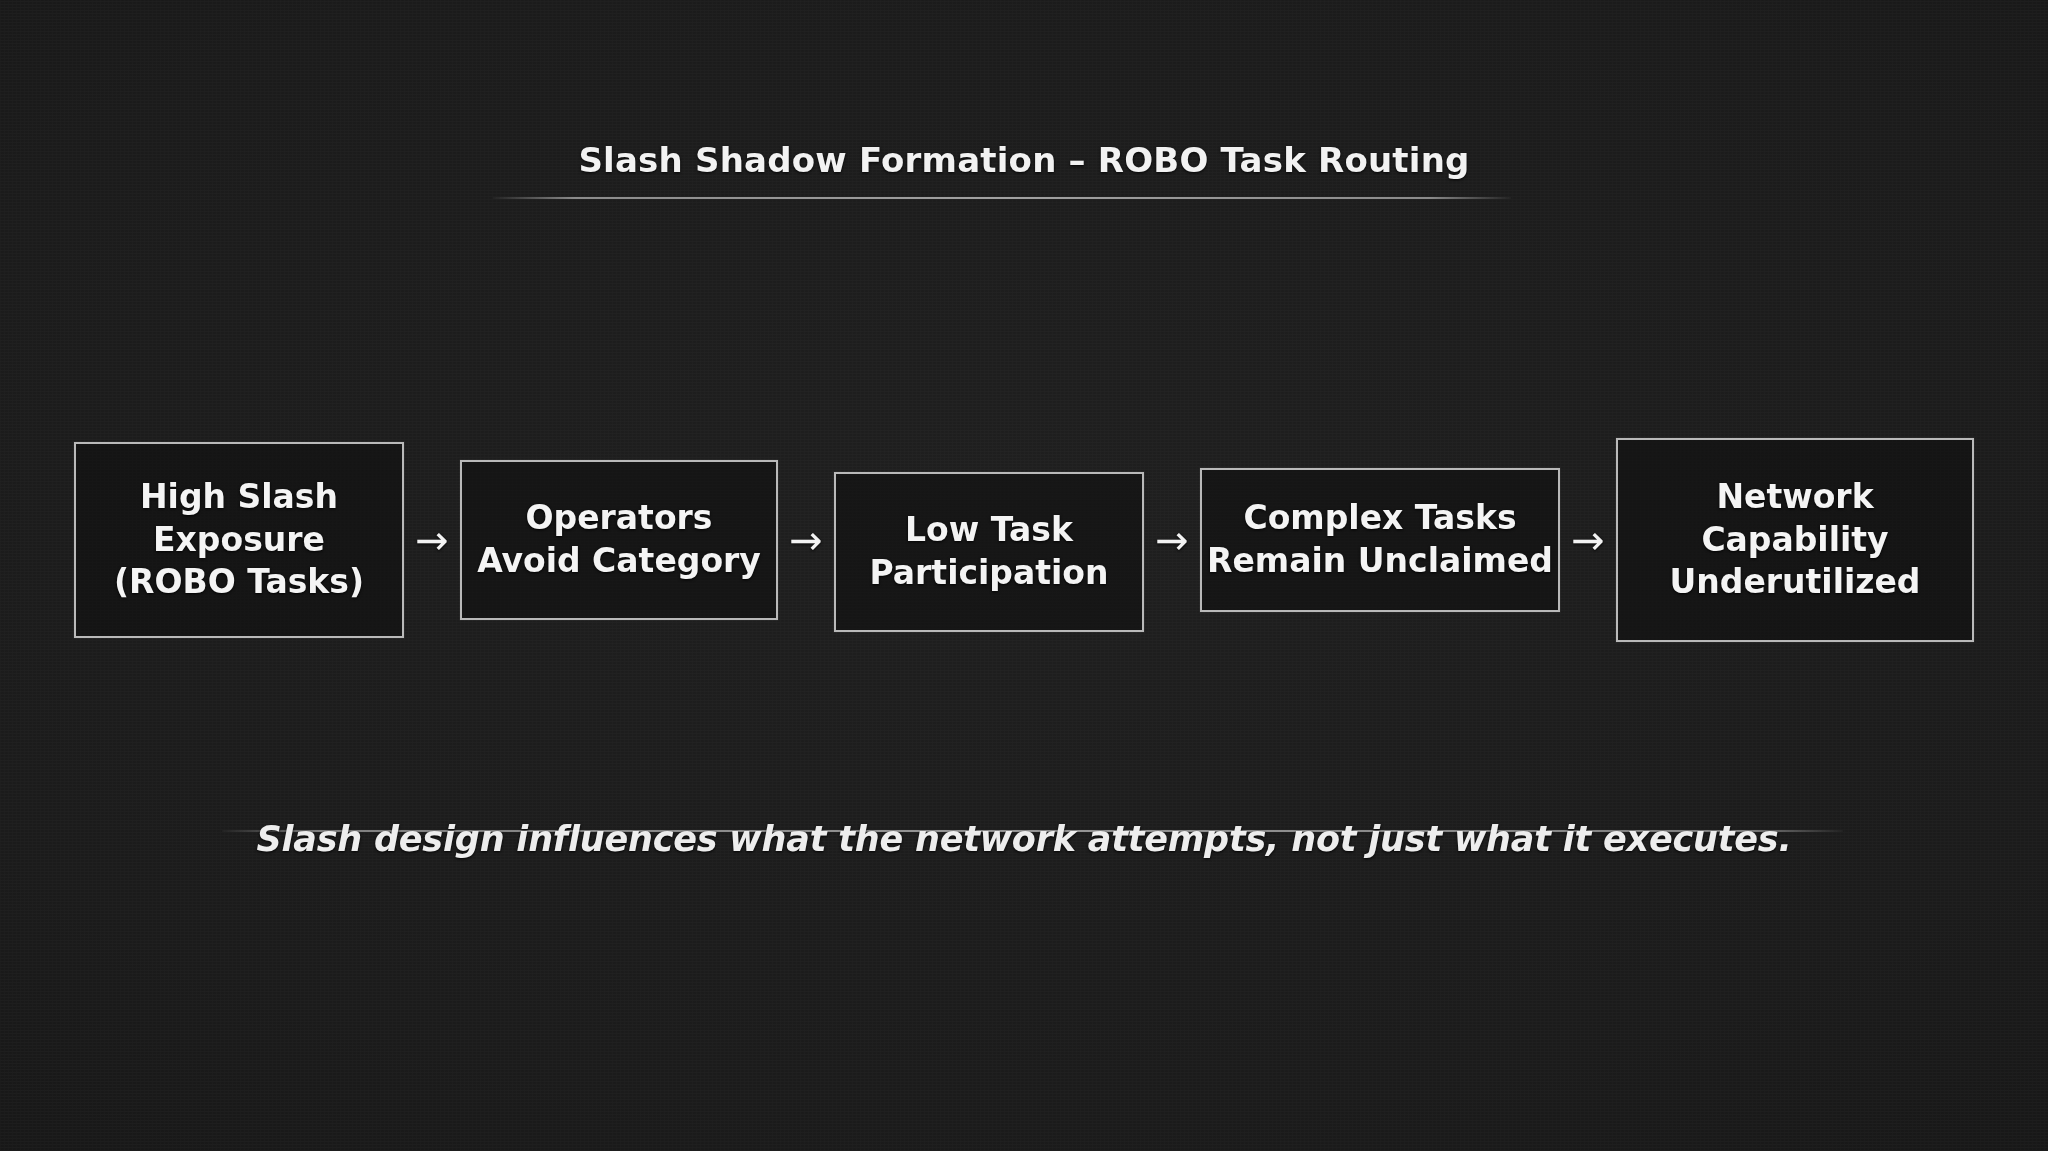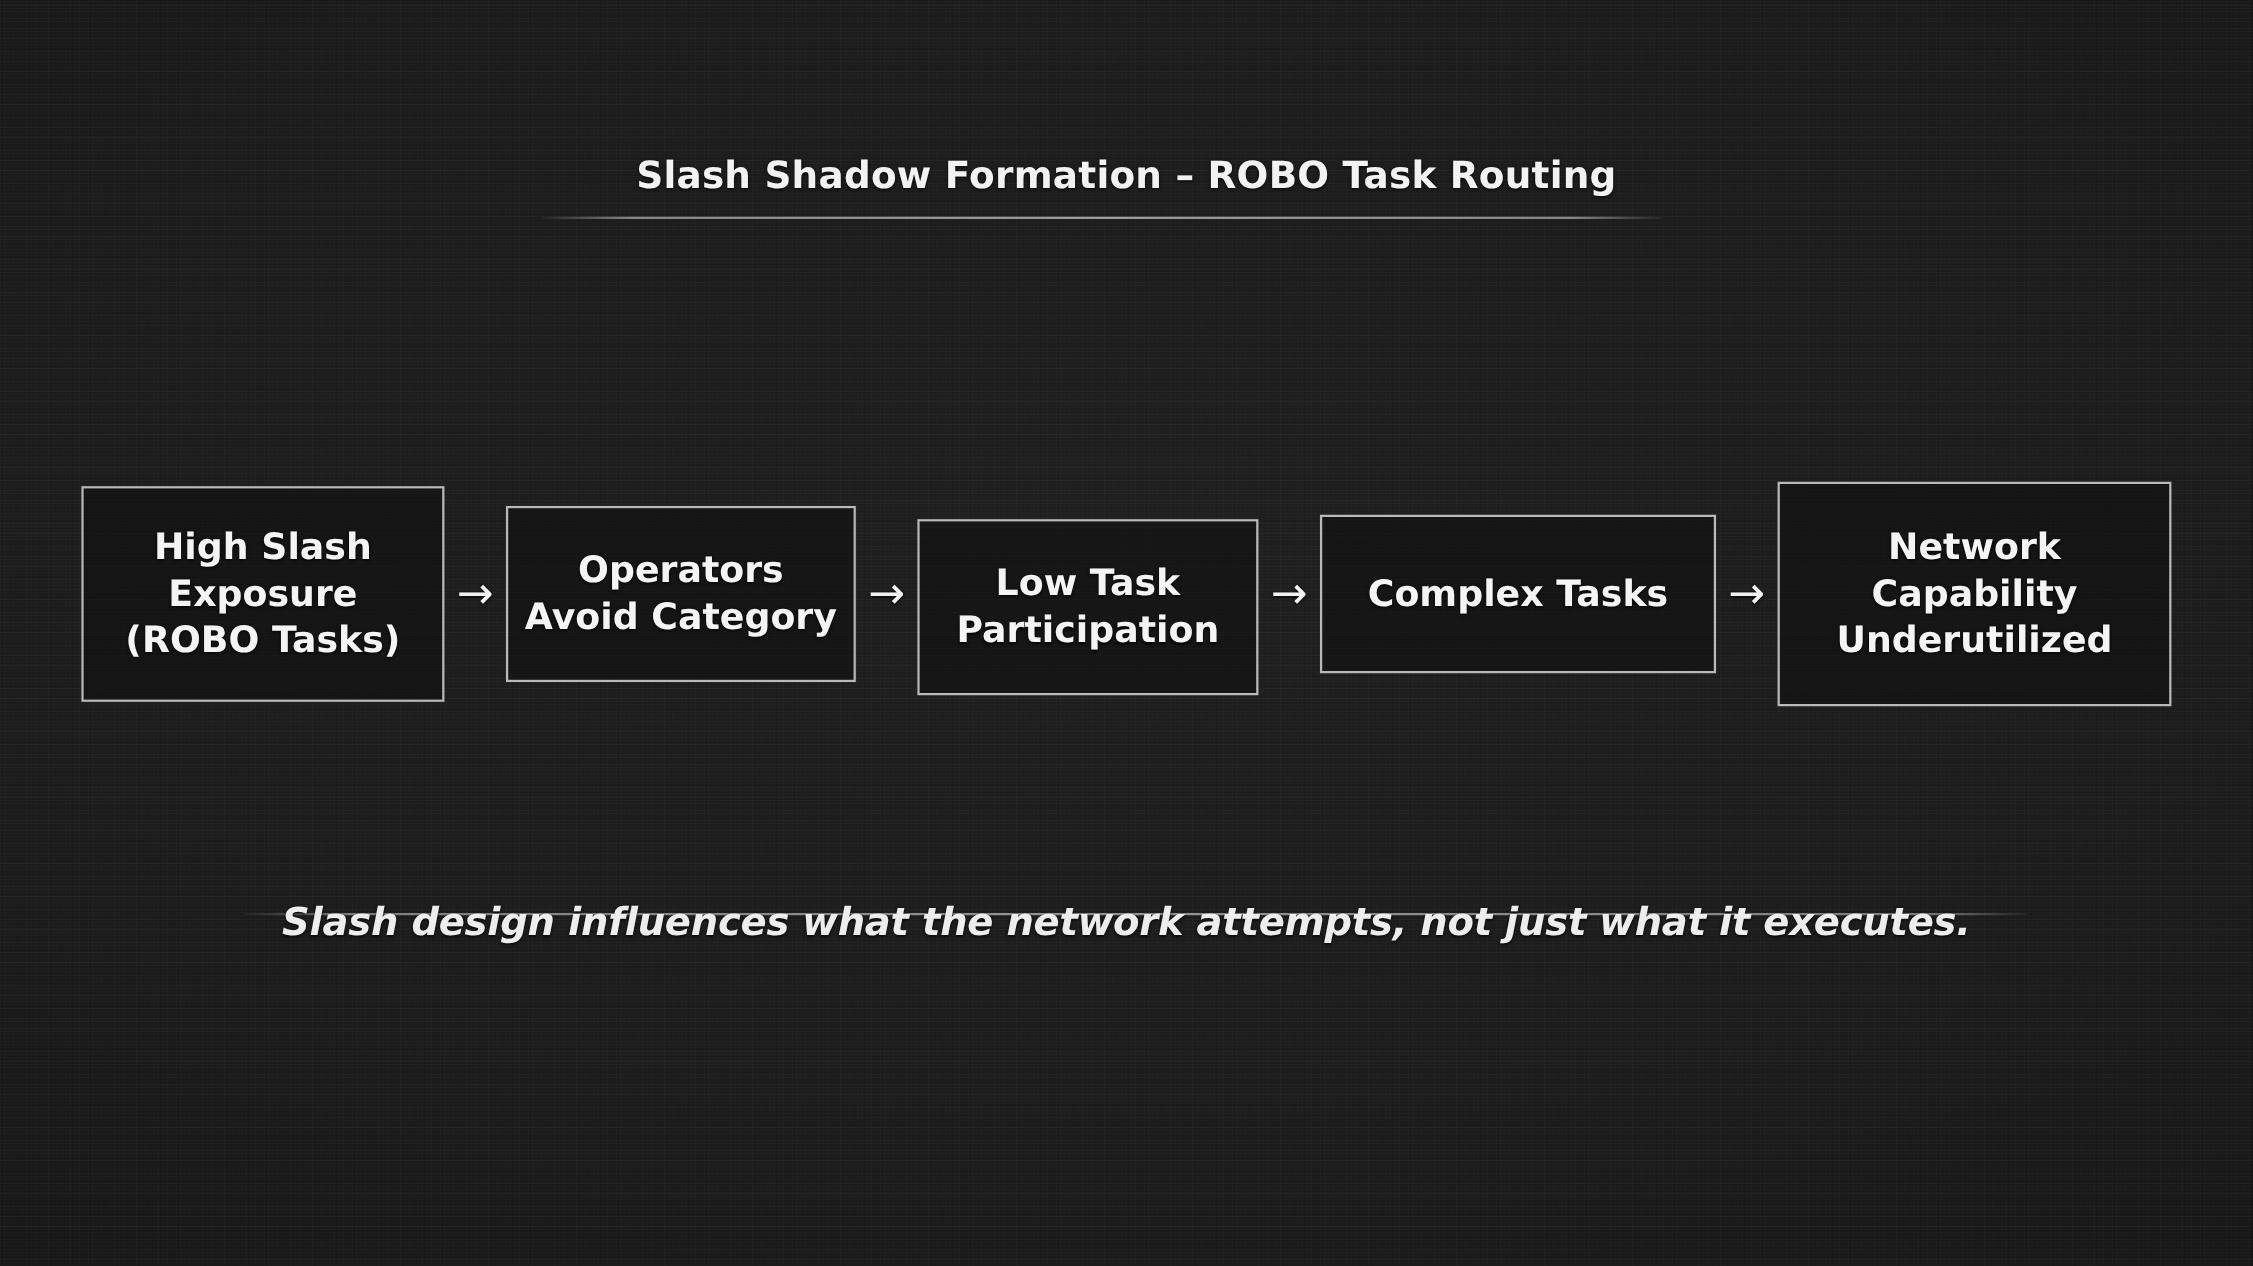--- a/index.html
+++ b/index.html
@@ -176,20 +176,21 @@
 
     <div class="node n2">
       <span class="line">Low Task</span>
       <span class="line">Participation</span>
     </div>
 
     <div class="arrow">→</div>
 
     <div class="node n3">
       <span class="line">Complex Tasks</span>
+      <span class="line">Remain Unclaimed</span>
     </div>
 
     <div class="arrow">→</div>
 
     <div class="node n4">
       <span class="line">Network</span>
       <span class="line">Capability</span>
       <span class="line">Underutilized</span>
     </div>
 

